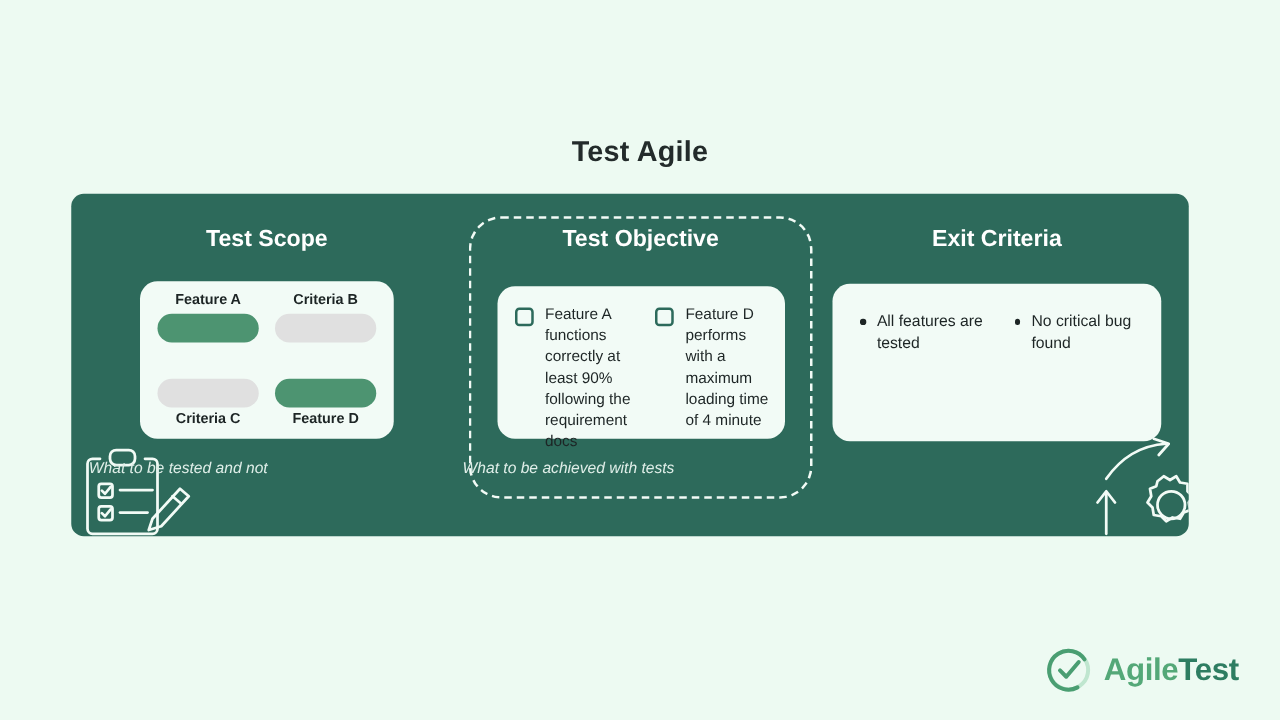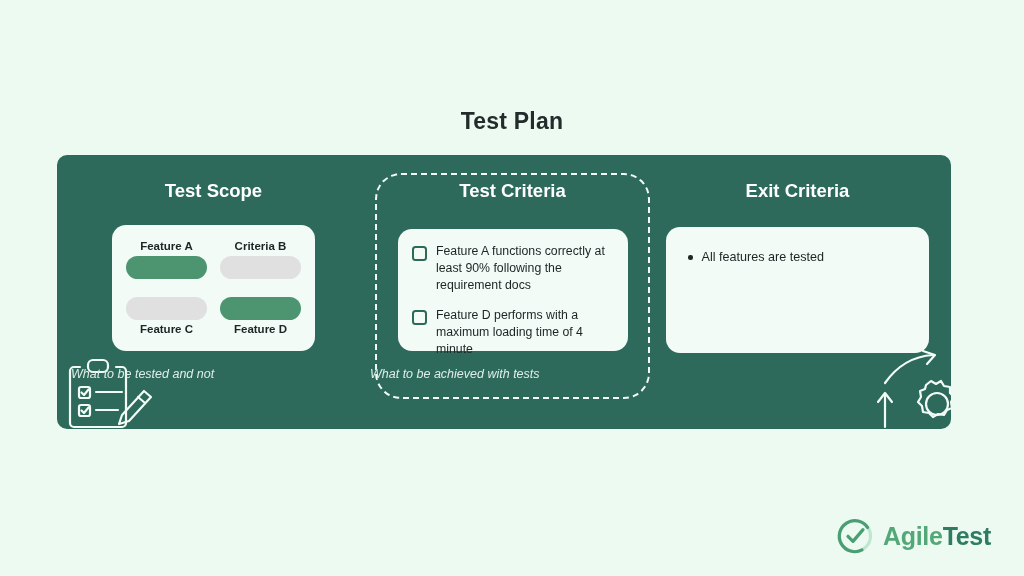--- a/index.html
+++ b/index.html
@@ -119,21 +119,21 @@
     height: 106px;
     display: grid;
     grid-template-columns: 1fr 1fr;
     grid-template-rows: 1fr 1fr;
     column-gap: 13px;
     row-gap: 6px;
   }
   .feature-cell {
     display: flex;
     flex-direction: column;
-    justify-content: center;
+    justify-content: flex-start;
     align-items: center;
     gap: 4px;
   }
   .feature-cell.label-bottom { flex-direction: column-reverse; }
   .feature-label {
     font-size: 11.5px;
     font-weight: bold;
     color: #1d2525;
     line-height: 1;
   }
@@ -145,22 +145,22 @@
   .pill-on  { background: #4d9471; }
   .pill-off { background: #e0e0e0; }
 
   
   .check-list {
     position: absolute;
     left: 14px;
     top: 14px;
     right: 10px;
     display: flex;
-    flex-direction: column;
-    gap: 13px;
+    flex-direction: row;
+    gap: 2px;
   }
   .check-row {
     display: flex;
     align-items: flex-start;
     gap: 9px;
   }
   .checkbox {
     flex: 0 0 auto;
     width: 15px;
     height: 15px;
@@ -236,21 +236,21 @@
     font-weight: bold;
     letter-spacing: -0.3px;
     line-height: 1;
   }
   .logo-agile { color: #54a878; }
   .logo-test  { color: #2e7d62; }
 </style>
 </head>
 <body>
 
-<div class="page-title">Test Plan</div>
+<div class="page-title">Test Agile</div>
 
 <div class="banner">
 
   <div class="icon-clipboard">
     <svg viewBox="0 0 96 76" width="96" height="76" fill="none" stroke="#f2fbf6" stroke-width="2.2" stroke-linecap="round" stroke-linejoin="round">
       <path d="M20 12 H14 a4 4 0 0 0 -4 4 V68 a4 4 0 0 0 4 4 H62 a4 4 0 0 0 4 -4 V16 a4 4 0 0 0 -4 -4 H56"></path>
       <rect x="28" y="5" width="20" height="12" rx="5"></rect>
       <rect x="19" y="32" width="11" height="11" rx="2"></rect>
       <path d="M21.5 37.5 l2.5 2.5 l4.5 -5.5"></path>
       <rect x="19" y="50" width="11" height="11" rx="2"></rect>
@@ -285,37 +285,37 @@
           <span class="feature-label">Feature A</span>
           <span class="feature-pill pill-on"></span>
         </div>
 
         <div class="feature-cell">
           <span class="feature-label">Criteria B</span>
           <span class="feature-pill pill-off"></span>
         </div>
 
         <div class="feature-cell label-bottom">
-          <span class="feature-label">Feature C</span>
+          <span class="feature-label">Criteria C</span>
           <span class="feature-pill pill-off"></span>
         </div>
 
         <div class="feature-cell label-bottom">
           <span class="feature-label">Feature D</span>
           <span class="feature-pill pill-on"></span>
         </div>
 
       </div>
     </div>
 
     <div class="col-caption">What to be tested and not</div>
   </div>
 
   <div class="column col-objective">
-    <div class="col-header">Test Criteria</div>
+    <div class="col-header">Test Objective</div>
 
     <div class="card card-objective">
       <div class="check-list">
 
         <div class="check-row">
           <span class="checkbox"></span>
           <span class="check-text">Feature A functions correctly at least 90% following the requirement docs</span>
         </div>
 
         <div class="check-row">
@@ -334,20 +334,24 @@
 
     <div class="card card-exit">
       <div class="bullet-list">
 
         <div class="bullet-row">
           <span class="bullet-dot"></span>
           <span class="bullet-text">All features are tested</span>
         </div>
 
 
+        <div class="bullet-row">
+          <span class="bullet-dot"></span>
+          <span class="bullet-text">No critical bug found</span>
+        </div>
 
       </div>
     </div>
 
   </div>
 
 </div>
 
 <div class="logo">
   <span class="logo-mark">

